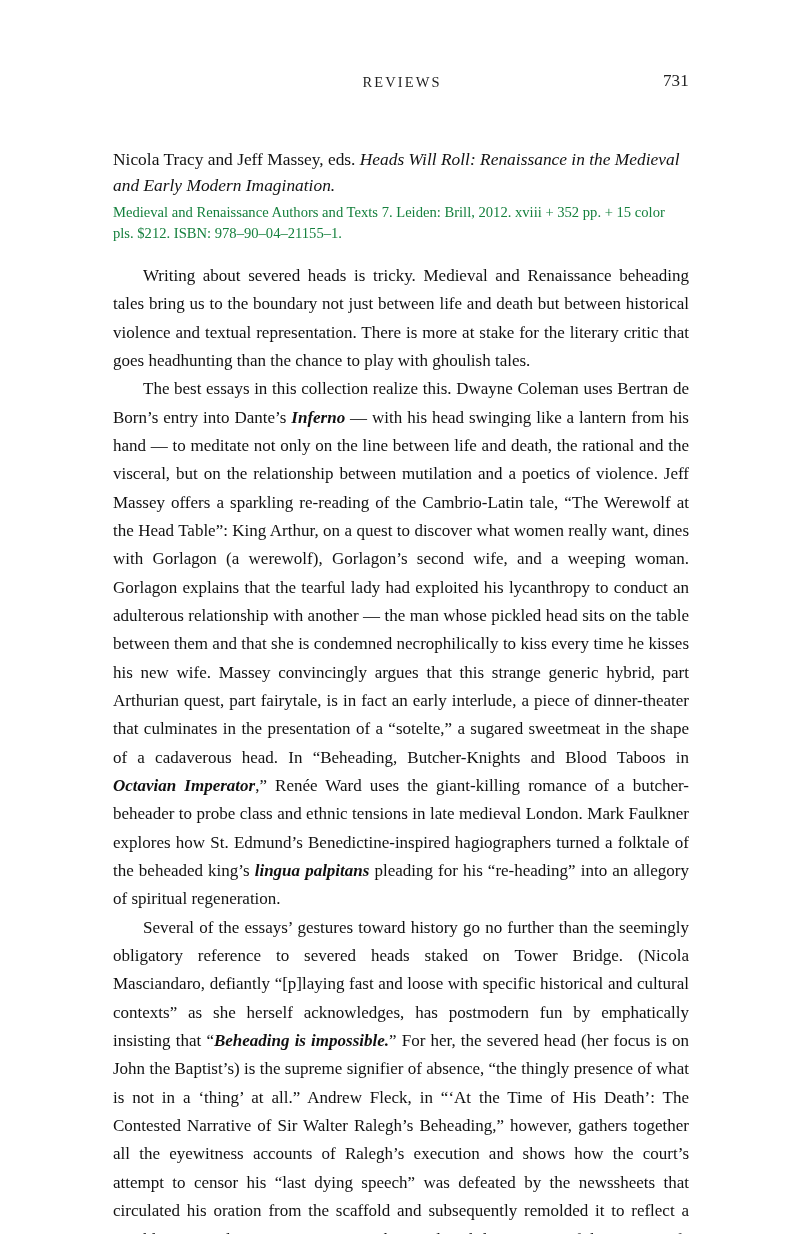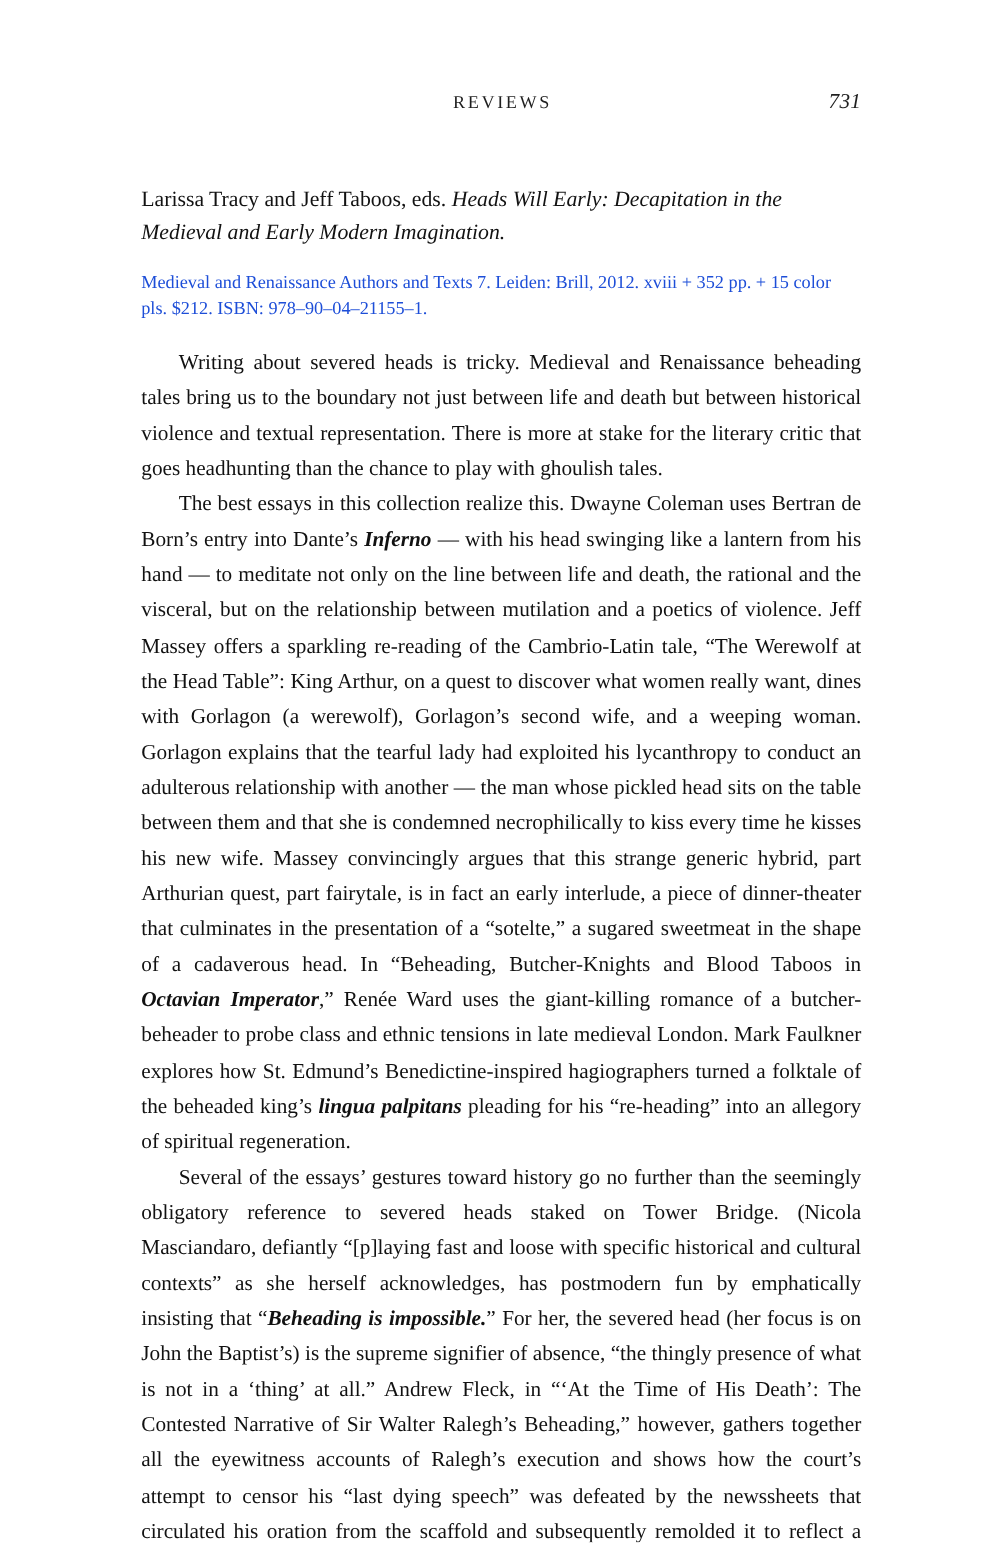--- a/index.html
+++ b/index.html
@@ -44,40 +44,39 @@
     color: #1f1f1f;
     font-variant: normal;
   }
   .running-head .rh-folio {
     position: absolute;
     right: 0;
     top: -1px;
     font-size: 17px;
     color: #1f1f1f;
     letter-spacing: 0.2px;
-    font-style: italic;
   }
   .citation {
     margin-top: 45px;
   }
   .cit-title {
     font-size: 17.4px;
     line-height: 25.5px;
     text-align: left;
     color: #121212;
   }
   .cit-title .it {
     font-style: italic;
   }
   .cit-detail {
     font-size: 14.6px;
     line-height: 21.4px;
     text-align: left;
-    margin-top: 18px;
-    color: #1d4ed8;
+    margin-top: 4px;
+    color: #15803d;
   }
   .body-text {
     margin-top: 17px;
   }
   .body-text p {
     margin: 0;
     font-size: 17px;
     line-height: 28.35px;
     text-align: justify;
     text-justify: inter-word;
@@ -96,21 +95,21 @@
 <div class="page">
   <div class="content">
 
     <div class="running-head">
       <span class="rh-title">REVIEWS</span>
       <span class="rh-folio">731</span>
     </div>
 
     <div class="citation">
       <div class="cit-title">
-        <span>Larissa Tracy and Jeff Taboos, eds. </span><span class="it">Heads Will Early: Decapitation in the</span> <span class="it">Medieval and Early Modern Imagination.</span>
+        <span>Nicola Tracy and Jeff Massey, eds. </span><span class="it">Heads Will Roll: Renaissance in the</span> <span class="it">Medieval and Early Modern Imagination.</span>
       </div>
       <div class="cit-detail">Medieval and Renaissance Authors and Texts 7. Leiden: Brill, 2012. xviii + 352 pp. + 15 color pls. $212. ISBN: 978–90–04–21155–1.</div>
     </div>
 
     <div class="body-text">
 
       <p>Writing about severed heads is tricky. Medieval and Renaissance beheading tales bring us to the boundary not just between life and death but between historical violence and textual representation. There is more at stake for the literary critic that goes headhunting than the chance to play with ghoulish tales.</p>
 
       <p><span>The best essays in this collection realize this. Dwayne Coleman uses Bertran de Born’s entry into Dante’s </span><span class="it">Inferno</span><span> — with his head swinging like a lantern from his hand — to meditate not only on the line between life and death, the rational and the visceral, but on the relationship between mutilation and a poetics of violence. Jeff Massey offers a sparkling re-reading of the Cambrio-Latin tale, “The Werewolf at the Head Table”: King Arthur, on a quest to discover what women really want, dines with Gorlagon (a werewolf), Gorlagon’s second wife, and a weeping woman. Gorlagon explains that the tearful lady had exploited his lycanthropy to conduct an adulterous relationship with another — the man whose pickled head sits on the table between them and that she is condemned necrophilically to kiss every time he kisses his new wife. Massey convincingly argues that this strange generic hybrid, part Arthurian quest, part fairytale, is in fact an early interlude, a piece of dinner-theater that culminates in the presentation of a “sotelte,” a sugared sweetmeat in the shape of a cadaverous head. In “Beheading, Butcher-Knights and Blood Taboos in </span><span class="it">Octavian Imperator</span><span>,” Renée Ward uses the giant-killing romance of a butcher-beheader to probe class and ethnic tensions in late medieval London. Mark Faulkner explores how St. Edmund’s Benedictine-inspired hagiographers turned a folktale of the beheaded king’s </span><span class="it">lingua palpitans</span><span> pleading for his “re-heading” into an allegory of spiritual regeneration.</span></p>
 

